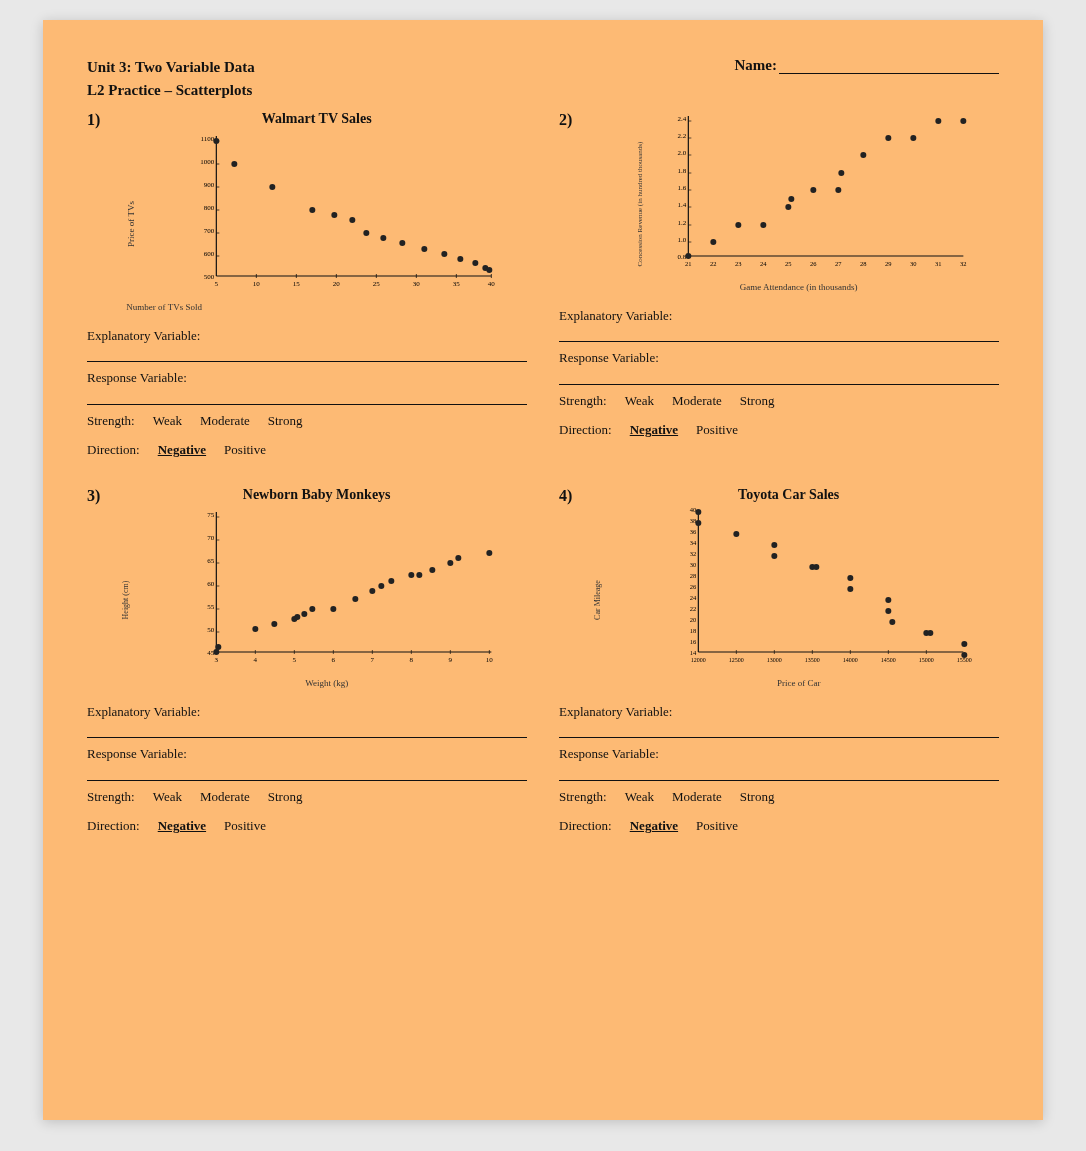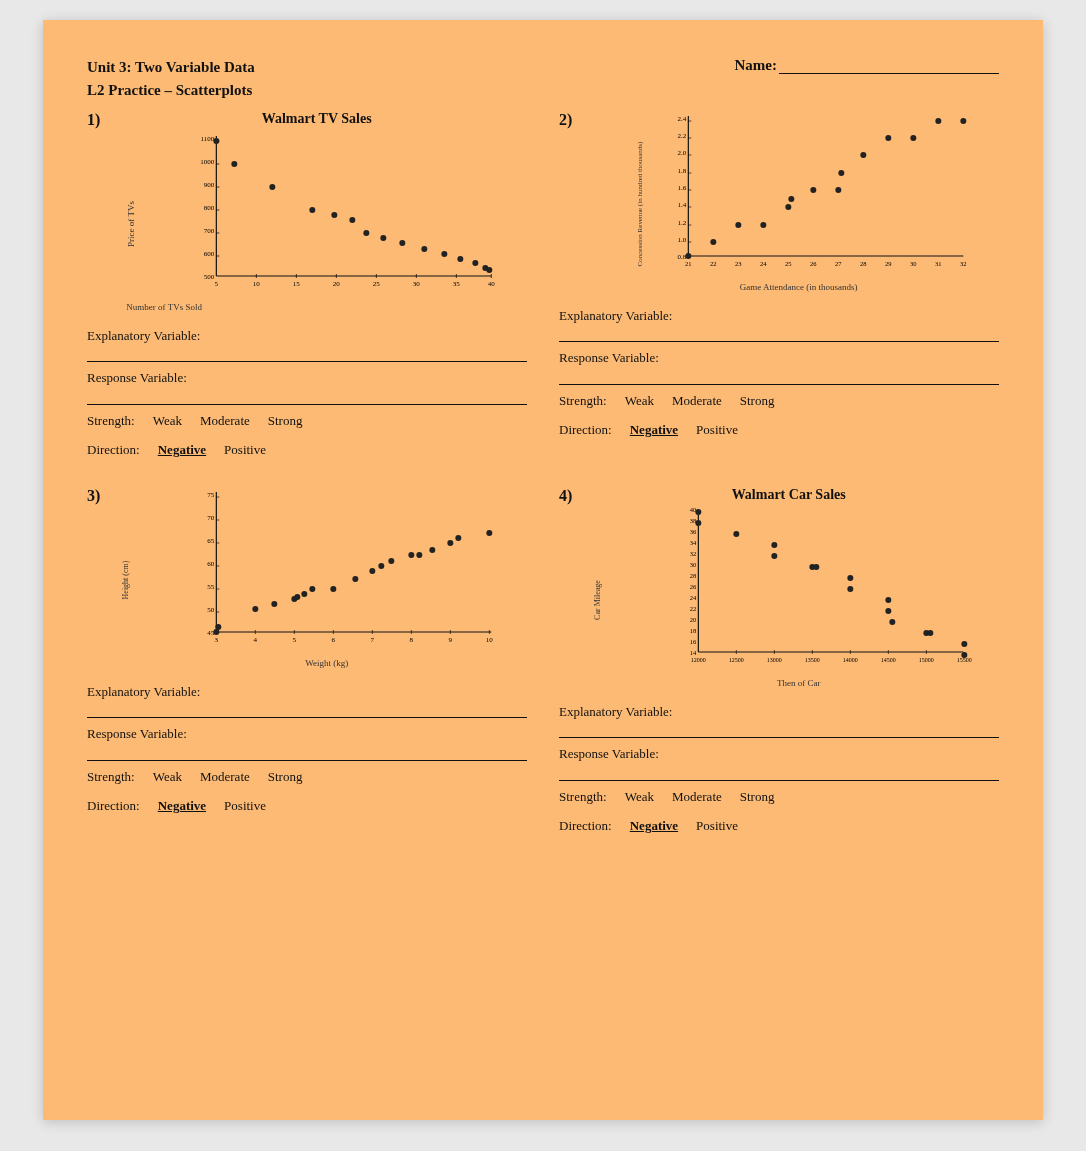--- a/index.html
+++ b/index.html
@@ -258,20 +258,21 @@
           <span class="underlined">Negative</span>
           <span>Positive</span>
         </div>
       </div>
     </div>
 
     <div class="problem">
       <div style="display:flex;align-items:flex-start;gap:6px;">
         <span class="problem-num">3)</span>
         <div style="flex:1;">
+          <div class="chart-title">Newborn Baby Monkeys</div>
           <div style="position:relative;height:185px;width:100%;">
             <div class="axis-label-y" style="font-size:8px;position:absolute;left:0;top:50%;transform:translateY(-50%) rotate(-90deg);white-space:nowrap;color:#333;">Height (cm)</div>
             <svg viewBox="0 0 320 170" style="width:100%;height:170px;display:block;margin-left:20px;">
               <line x1="40" y1="5" x2="40" y2="145" stroke="#111" stroke-width="1.2"></line>
               <line x1="40" y1="145" x2="315" y2="145" stroke="#111" stroke-width="1.2"></line>
 
               <text x="38" y="148" font-size="7" text-anchor="end">45</text>
               <text x="38" y="125" font-size="7" text-anchor="end">50</text>
               <text x="38" y="102" font-size="7" text-anchor="end">55</text>
               <text x="38" y="79" font-size="7" text-anchor="end">60</text>
@@ -345,21 +346,21 @@
           <span class="underlined">Negative</span>
           <span>Positive</span>
         </div>
       </div>
     </div>
 
     <div class="problem">
       <div style="display:flex;align-items:flex-start;gap:6px;">
         <span class="problem-num">4)</span>
         <div style="flex:1;">
-          <div class="chart-title">Walmart Car Sales</div>
+          <div class="chart-title">Toyota Car Sales</div>
           <div style="position:relative;height:185px;width:100%;">
             <div class="axis-label-y" style="font-size:8px;position:absolute;left:0;top:50%;transform:translateY(-50%) rotate(-90deg);white-space:nowrap;color:#333;">Car Mileage</div>
             <svg viewBox="0 0 320 170" style="width:100%;height:170px;display:block;margin-left:20px;">
               <line x1="50" y1="5" x2="50" y2="145" stroke="#111" stroke-width="1.2"></line>
               <line x1="50" y1="145" x2="315" y2="145" stroke="#111" stroke-width="1.2"></line>
 
               <text x="48" y="148" font-size="6.5" text-anchor="end">14</text>
               <text x="48" y="137" font-size="6.5" text-anchor="end">16</text>
               <text x="48" y="126" font-size="6.5" text-anchor="end">18</text>
               <text x="48" y="115" font-size="6.5" text-anchor="end">20</text>
@@ -399,21 +400,21 @@
               <circle cx="202" cy="71" r="3" fill="#222"></circle>
               <circle cx="202" cy="82" r="3" fill="#222"></circle>
               <circle cx="240" cy="93" r="3" fill="#222"></circle>
               <circle cx="240" cy="104" r="3" fill="#222"></circle>
               <circle cx="244" cy="115" r="3" fill="#222"></circle>
               <circle cx="278" cy="126" r="3" fill="#222"></circle>
               <circle cx="282" cy="126" r="3" fill="#222"></circle>
               <circle cx="316" cy="137" r="3" fill="#222"></circle>
               <circle cx="316" cy="148" r="3" fill="#222"></circle>
             </svg>
-            <div class="axis-label-x" style="font-size:9px;color:#333;text-align:center;margin-left:20px;">Then of Car</div>
+            <div class="axis-label-x" style="font-size:9px;color:#333;text-align:center;margin-left:20px;">Price of Car</div>
           </div>
         </div>
       </div>
       <div class="fields">
         <div class="field-line">
           <span class="field-label">Explanatory Variable:</span>
           <span class="field-blank">&nbsp;</span>
         </div>
         <div class="field-line">
           <span class="field-label">Response Variable:</span>

